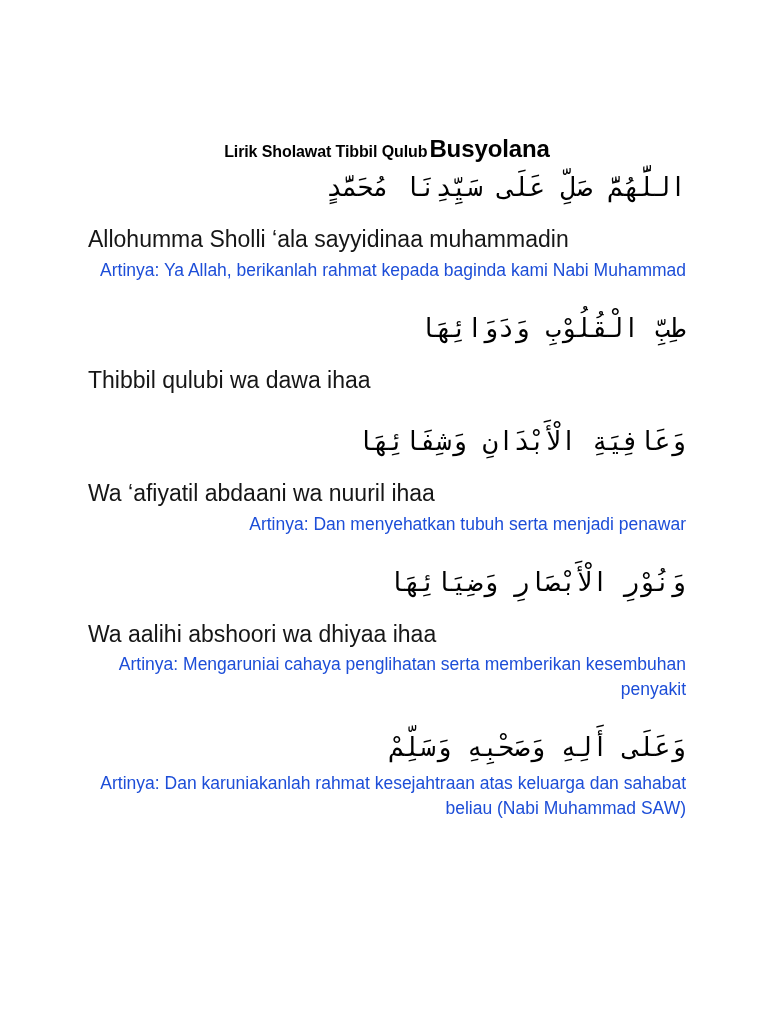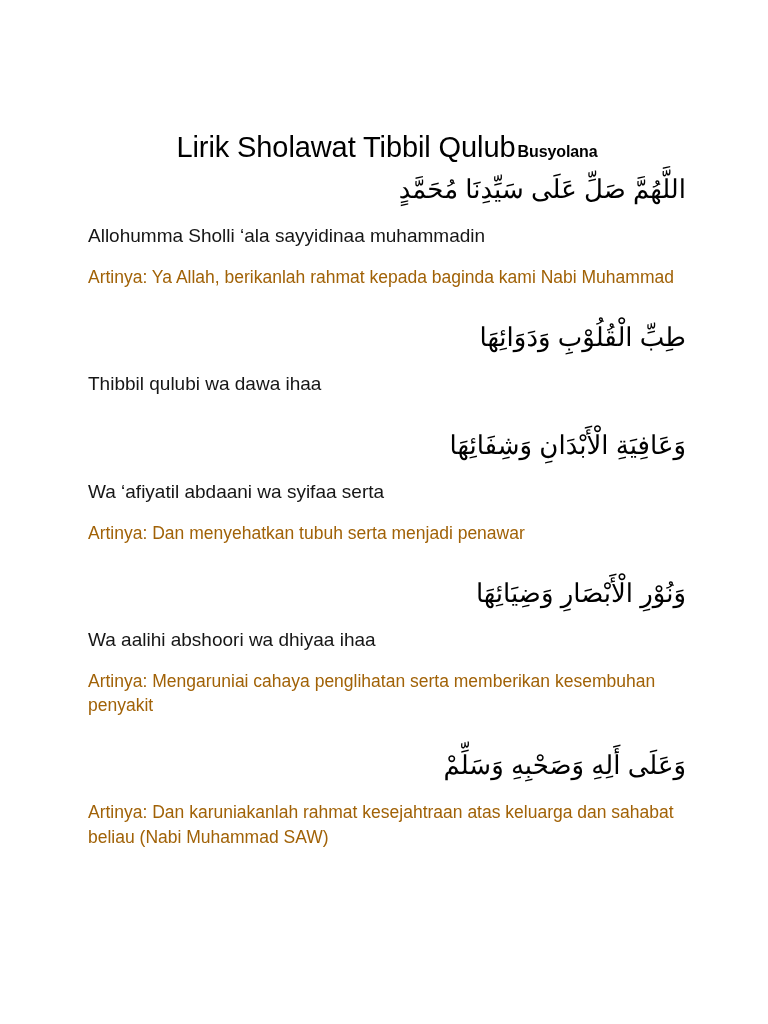--- a/index.html
+++ b/index.html
@@ -33,65 +33,66 @@
   
   .doc-title {
     text-align: center;
     font-weight: bold;
     margin: 0 0 4px 0;
     line-height: 1.25;
     letter-spacing: -0.1px;
     white-space: nowrap;
   }
   .title-main {
-    font-size: 29px;
-    font-weight: normal;
+    font-size: 16px;
+    font-weight: bold;
   }
   .title-sub {
-    font-size: 16px;
+    font-size: 24px;
     font-weight: bold;
     padding-left: 2px;
   }
 
   
   .verse {
     margin: 0;
   }
 
   .arabic {
     direction: rtl;
     text-align: right;
     unicode-bidi: bidi-override;
-    font-family: Liberation Sans, sans-serif;
+    font-family: Liberation Mono, monospace;
     font-size: 26px;
     line-height: 1.5;
     color: #000000;
     margin: 10px 0 2px 0;
     padding-right: 0;
     white-space: nowrap;
     font-weight: 500;
   }
   
   .arabic.first {
     margin-top: 2px;
   }
 
   .translit {
-    font-size: 19px;
+    font-size: 23px;
     line-height: 1.42;
     margin: 14px 0 0 0;
     color: #161616;
   }
 
   .meaning {
     font-size: 17.5px;
     line-height: 1.42;
-    margin: 15px 0 0 0;
-    color: #a16207;
+    margin: 2px 0 0 0;
+    color: #1d4ed8;
     max-width: 600px;
+    text-align: right;
   }
 
   
   .verse + .verse .arabic {
     margin-top: 28px;
   }
 </style>
 </head>
 <body>
 
@@ -108,21 +109,21 @@
       <div class="meaning">Artinya: Ya Allah, berikanlah rahmat kepada baginda kami Nabi Muhammad</div>
     </div>
 
     <div class="verse">
       <div class="arabic">طِبِّ الْقُلُوْبِ وَدَوَائِهَا</div>
       <div class="translit">Thibbil qulubi wa dawa ihaa</div>
     </div>
 
     <div class="verse">
       <div class="arabic">وَعَافِيَةِ الْأَبْدَانِ وَشِفَائِهَا</div>
-      <div class="translit">Wa ‘afiyatil abdaani wa syifaa serta</div>
+      <div class="translit">Wa ‘afiyatil abdaani wa nuuril ihaa</div>
       <div class="meaning">Artinya: Dan menyehatkan tubuh serta menjadi penawar</div>
     </div>
 
     <div class="verse">
       <div class="arabic">وَنُوْرِ الْأَبْصَارِ وَضِيَائِهَا</div>
       <div class="translit">Wa aalihi abshoori wa dhiyaa ihaa</div>
       <div class="meaning">Artinya: Mengaruniai cahaya penglihatan serta memberikan kesembuhan penyakit</div>
     </div>
 
     <div class="verse">

